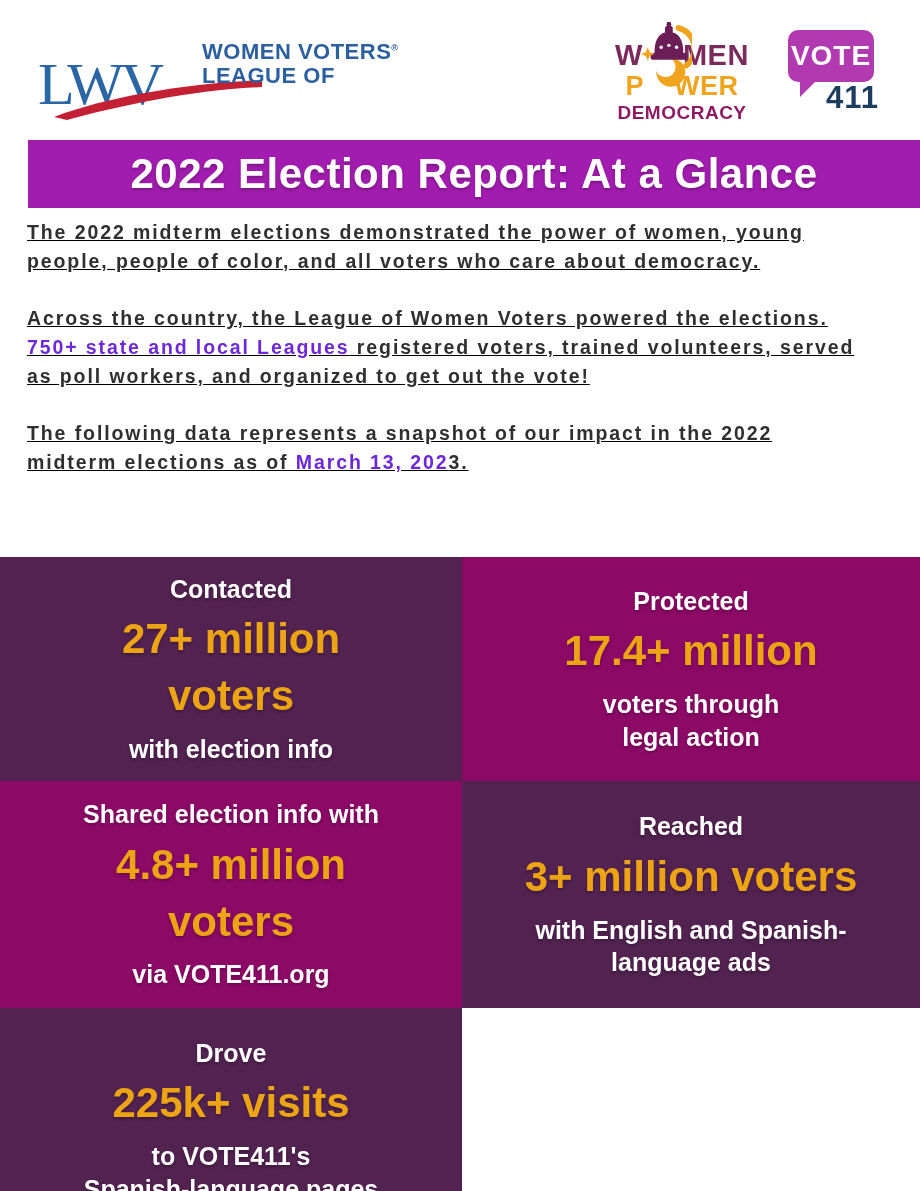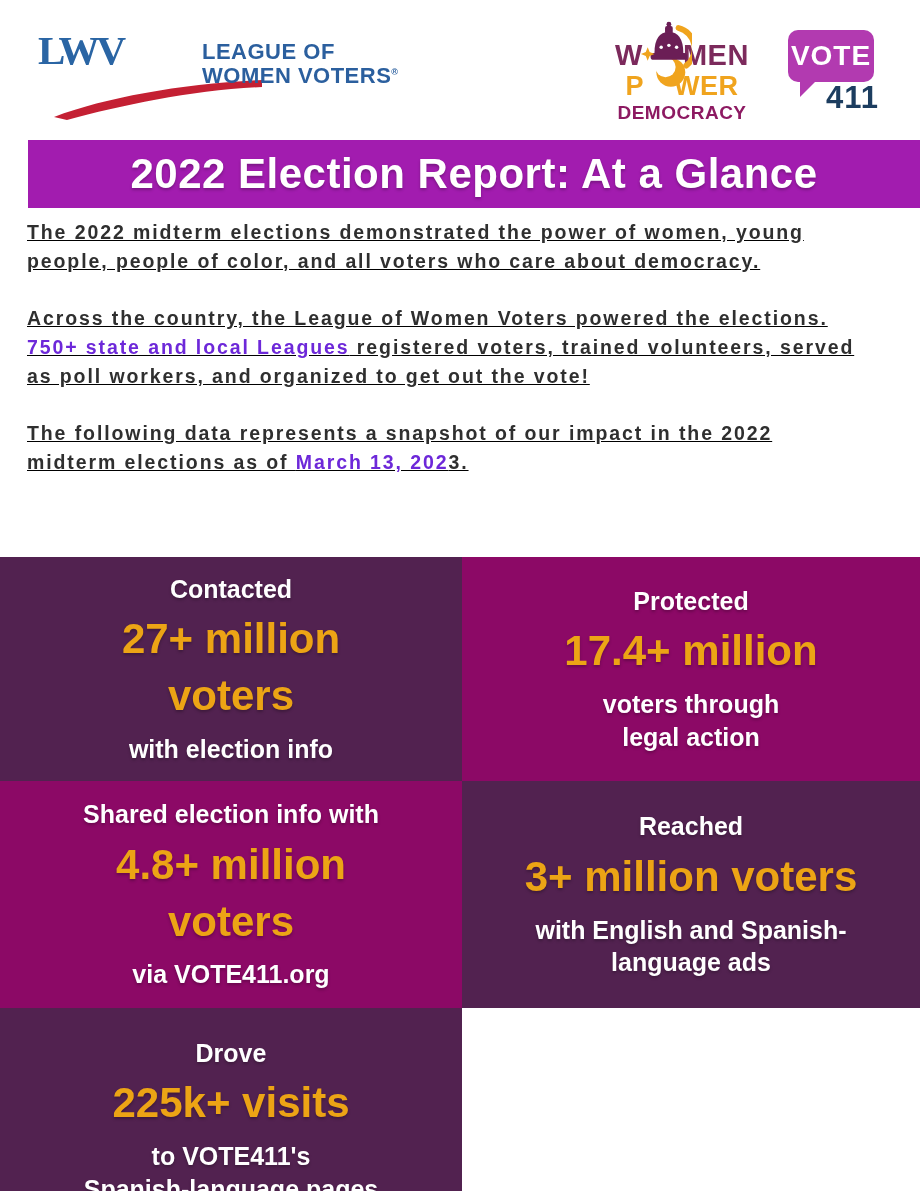--- a/index.html
+++ b/index.html
@@ -8,22 +8,22 @@
     position:relative; width:920px; height:1191px; background:#ffffff;
     font-family:"Liberation Sans", sans-serif; overflow:hidden;
   }
 
   
   .header { position:relative; height:140px; background:#ffffff; }
 
   .lwv { position:absolute; left:38px; top:30px; display:flex; }
   .lwv-mark { position:relative; width:132px; }
   .lwv-acronym {
-    font-family:"Liberation Serif", serif; font-weight:bold; font-size:41px;
-    line-height:1; color:#2A65A4; letter-spacing:-3px;
+    font-family:"Liberation Serif", serif; font-weight:normal; font-size:60px;
+    line-height:1; color:#2A65A4; letter-spacing:-3px;margin-top:24px;
   }
   .lwv-swoosh { position:absolute; left:14px; top:48px; z-index:1; }
   .lwv-wordmark {
     position:relative; z-index:2; margin-left:32px; margin-top:10px;
     color:#2B5F9E; font-weight:bold; font-size:22px; line-height:1.1; letter-spacing:0.5px;
     white-space:nowrap;
   }
   .lwv-wordmark sup { font-size:9px; }
 
   .wpd { position:absolute; left:600px; top:40px; width:164px; text-align:center; font-weight:bold; }
@@ -99,22 +99,22 @@
   <div class="header">
 
     <div class="lwv">
       <div class="lwv-mark">
         <div class="lwv-acronym">LWV</div>
         <svg class="lwv-swoosh" width="215" height="42" viewBox="0 0 215 42">
           <path d="M2,39 C 55,19 130,6 210,2 L 210,9 C 142,12 70,27 15,42 Z" fill="#C42033"></path>
         </svg>
       </div>
       <div class="lwv-wordmark">
+        <div><span>WOMEN VOTERS</span><sup>®</sup></div>
         <div>LEAGUE OF</div>
-        <div><span>WOMEN VOTERS</span><sup>®</sup></div>
       </div>
     </div>
 
     <div class="wpd">
       <svg class="wpd-dome" width="52" height="70" viewBox="-8 0 54 70">
         <path d="M32,7 A22,22 0 0 1 40,46" fill="none" stroke="#F0A41E" stroke-width="6" stroke-linecap="round"></path>
         <circle cx="24" cy="53" r="15" fill="#F0A41E"></circle>
         <circle cx="18.5" cy="47.5" r="10.5" fill="#ffffff"></circle>
         <rect x="3" y="33" width="38" height="7" rx="3" fill="#6B1E56"></rect>
         <path d="M7,33 Q7,11 22,11 Q37,11 37,33 Z" fill="#6B1E56"></path>

